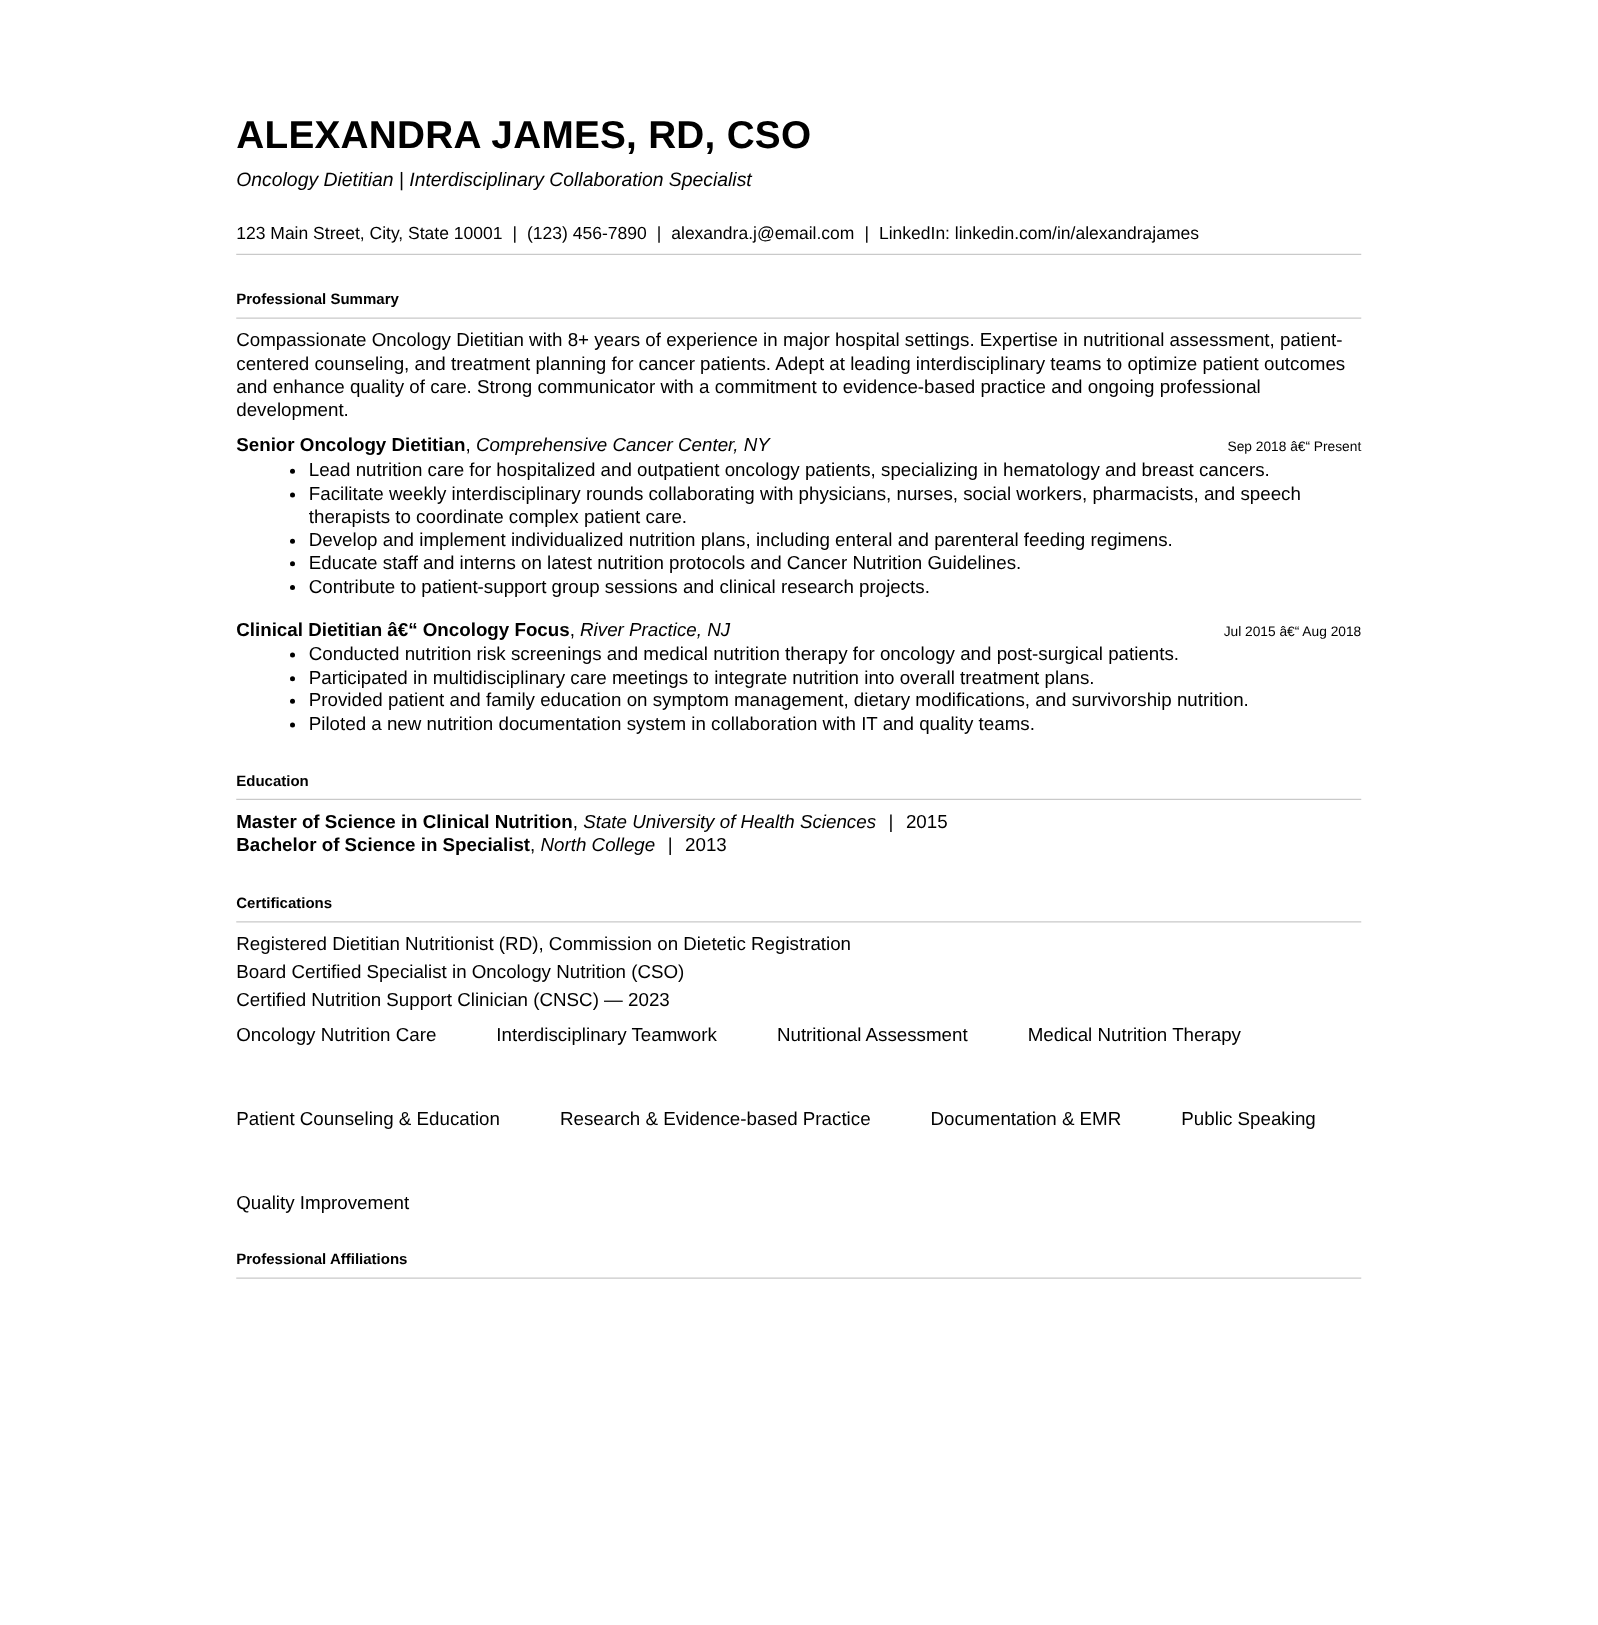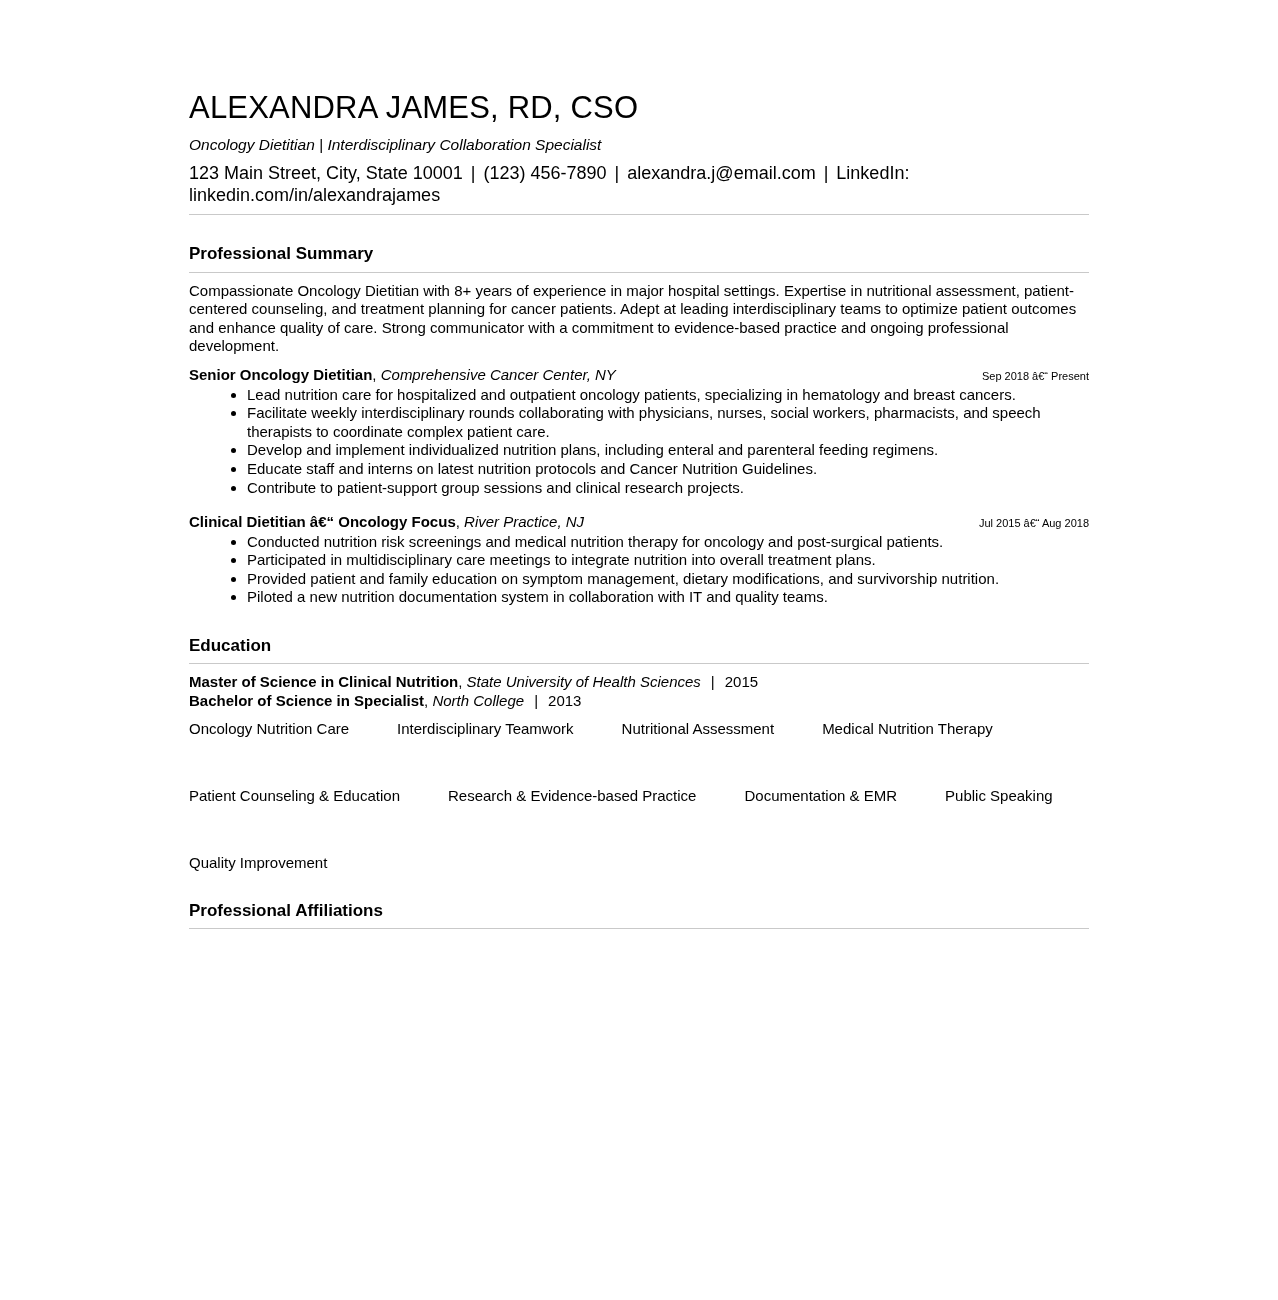--- a/index.html
+++ b/index.html
@@ -19,40 +19,40 @@
     margin: 0 auto;
     padding-top: 90px;
     padding-bottom: 60px;
     font-size: 15px;
     line-height: 1.24;
   }
   h1 {
     margin: 0;
     font-size: 31px;
     line-height: 1.15;
-    font-weight: normal;
+    font-weight: bold;
     letter-spacing: 0.2px;
   }
   .tagline {
     margin-top: 9px;
     font-size: 15.5px;
     font-style: italic;
   }
   .contact {
-    margin-top: 8px;
-    font-size: 18px;
+    margin-top: 24px;
+    font-size: 14px;
   }
   .contact .sep { padding: 0 8px; }
   hr.rule {
     border: none;
     border-top: 1px solid #c9c9c9;
     margin: 8px 0 0 0;
   }
   h2 {
-    font-size: 17px;
+    font-size: 12px;
     font-weight: bold;
     margin: 28px 0 9px 0;
     padding-bottom: 7px;
     border-bottom: 1px solid #c9c9c9;
   }
   p.summary { margin: 0; }
   .job { margin-top: 10px; }
   .job-header {
     display: flex;
     justify-content: space-between;
@@ -131,20 +131,26 @@
       </ul>
     </div>
   </section>
 
   <section>
     <h2>Education</h2>
     <div class="edu-line"><span class="edu-degree">Master of Science in Clinical Nutrition</span><span>, </span><span class="edu-school">State University of Health Sciences</span><span class="wpipe">|</span><span>2015</span></div>
     <div class="edu-line"><span class="edu-degree">Bachelor of Science in Specialist</span><span>, </span><span class="edu-school">North College</span><span class="wpipe">|</span><span>2013</span></div>
   </section>
 
+  <section>
+    <h2>Certifications</h2>
+    <p class="cert-line">Registered Dietitian Nutritionist (RD), Commission on Dietetic Registration</p>
+    <p class="cert-line">Board Certified Specialist in Oncology Nutrition (CSO)</p>
+    <p class="cert-line">Certified Nutrition Support Clinician (CNSC) — 2023</p>
+  </section>
 
   <section>
     <div class="skills-wrap">
       <span class="skill">Oncology Nutrition Care</span>
       <span class="skill">Interdisciplinary Teamwork</span>
       <span class="skill">Nutritional Assessment</span>
       <span class="skill">Medical Nutrition Therapy</span>
       <span class="skill">Patient Counseling &amp; Education</span>
       <span class="skill">Research &amp; Evidence-based Practice</span>
       <span class="skill">Documentation &amp; EMR</span>

